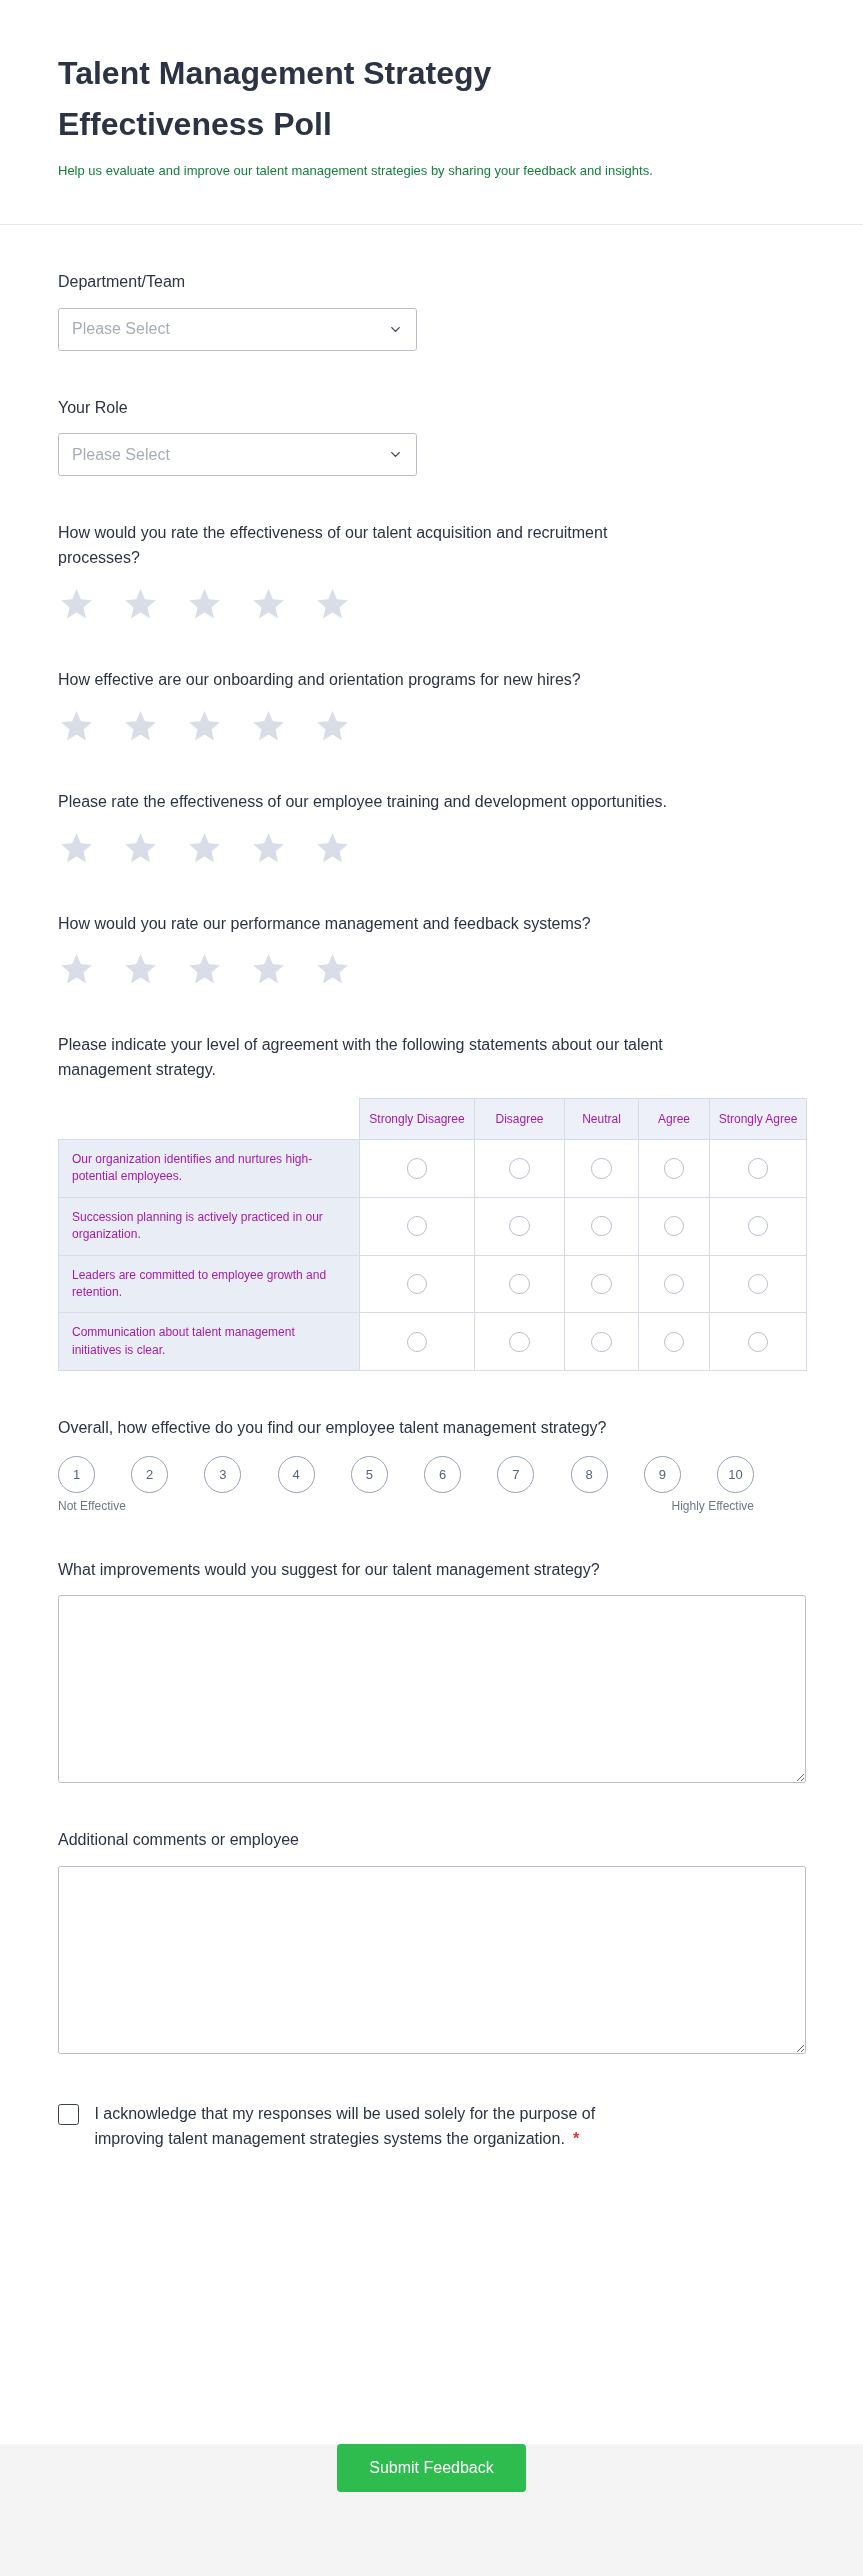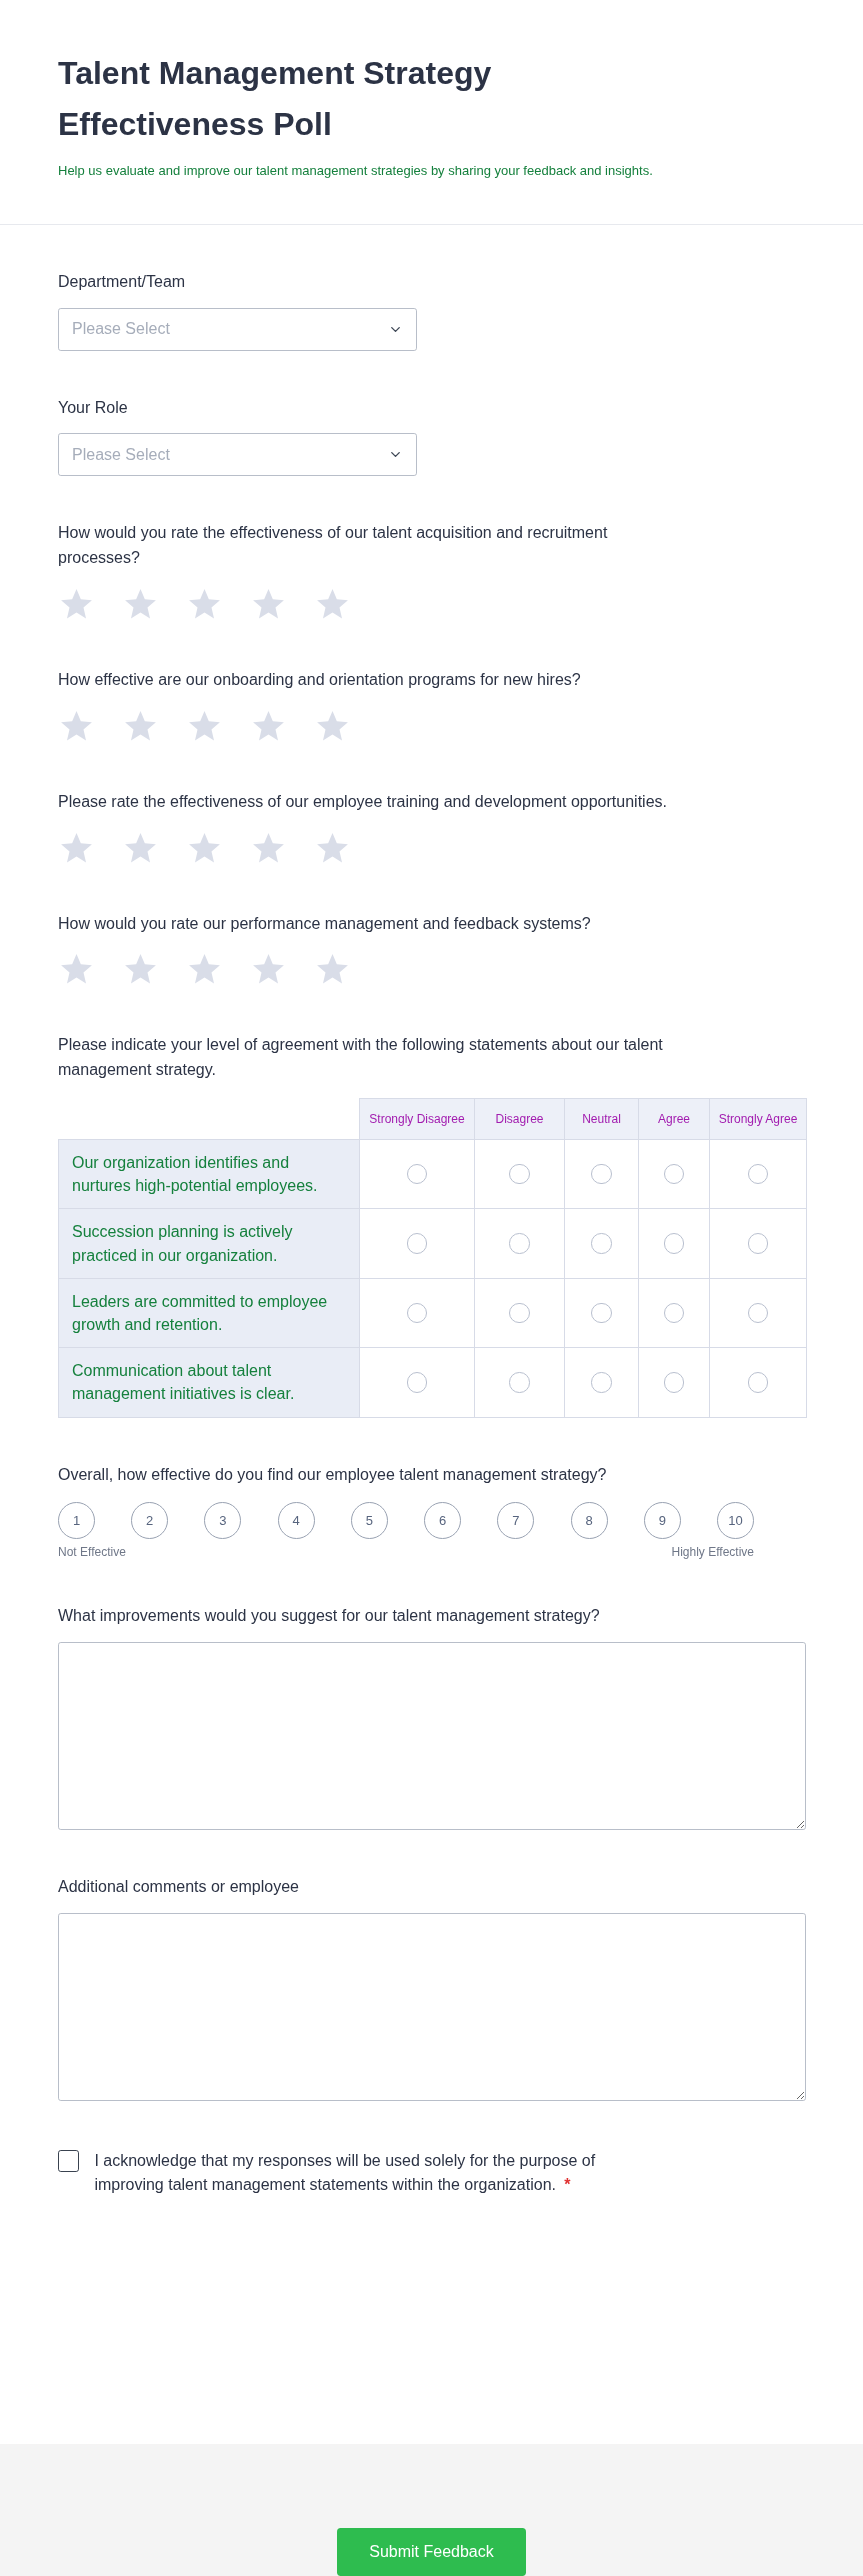--- a/index.html
+++ b/index.html
@@ -73,21 +73,21 @@
 
   
   .matrix-table { border-collapse: collapse; margin-top: 15px; width: 748px; table-layout: fixed; }
   .matrix-table th, .matrix-table td { border: 0.9px solid #d7dbe7; }
   .matrix-table th.corner { border: none; background: transparent; }
   th.col-head {
     background: #edf0f8; font-size: 12px; font-weight: 400; color: #a21caf;
     padding: 12px 5.6px; line-height: 1.35; text-align: center;
   }
   td.row-head {
-    background: #e9edf6; font-size: 16px; font-weight: 400; color: #15803d;
+    background: #e9edf6; font-size: 12px; font-weight: 400; color: #a21caf;
     padding: 11px 13px; line-height: 1.45;
   }
   td.radio-cell { text-align: center; background: #fff; padding: 11px 3.7px; }
   .radio {
     width: 20.4px; height: 20.4px; border-radius: 50%;
     border: 0.9px solid #b9c0cf; display: inline-block; background: #fff;
     vertical-align: middle; cursor: pointer;
   }
 
   
@@ -121,21 +121,21 @@
     border: 1.9px solid #39424f; border-radius: 2.8px; background: #fff; cursor: pointer;
   }
   .checkbox-text { font-size: 16px; line-height: 1.55; color: #2c3345; max-width: 557px; }
   .required-star { color: var(--required-red, #e03131); margin-left: 3.7px; font-weight: 700; }
 
   
   .form-footer {
     margin-top: auto;
     height: 132px; width: 100%;
     background: #f4f4f4;
-    display: flex; align-items: flex-end; justify-content: center;
+    display: flex; align-items: flex-start; justify-content: center;
   }
   .submit-btn {
     background: var(--accent-green, #2ebc4f);
     color: #fff; border: none; border-radius: 3.7px;
     height: 48px; padding: 0 32px;
     font: inherit; font-size: 16px; font-weight: 500;
     cursor: pointer;
   }
 </style>
 </head>
@@ -381,21 +381,21 @@
   </section>
 
   <section class="question">
     <div class="q-label">Additional comments or employee</div>
     <textarea class="big-text" style=""></textarea>
   </section>
 
   <section class="checkbox-row">
     <span class="checkbox-box"></span>
     <div class="checkbox-text">
-      <span>I acknowledge that my responses will be used solely for the purpose of improving talent management statements within the organization.</span>
+      <span>I acknowledge that my responses will be used solely for the purpose of improving talent management strategies systems the organization.</span>
       <span class="required-star">*</span>
     </div>
   </section>
 
 </main>
 
 <footer class="form-footer">
   <button class="submit-btn">Submit Feedback</button>
 </footer>
 

